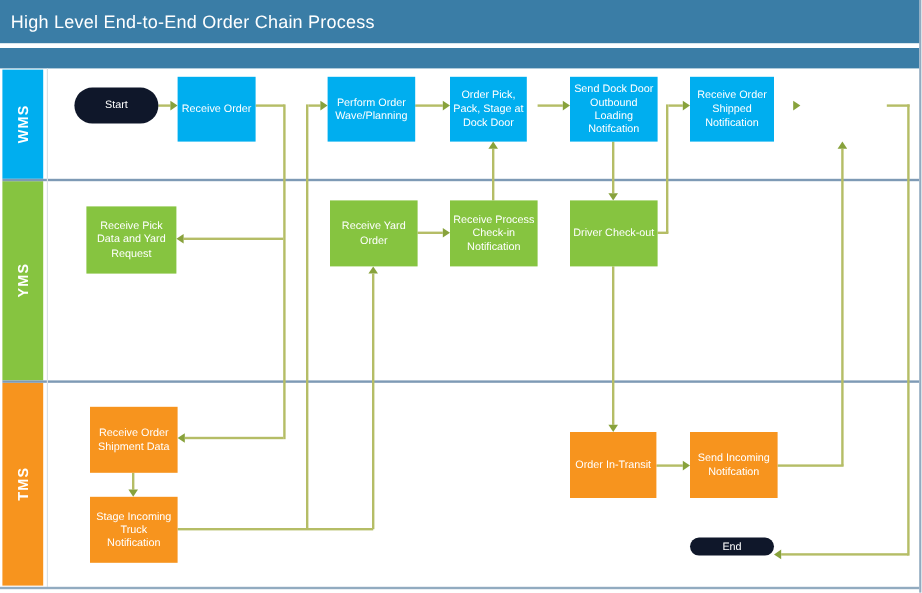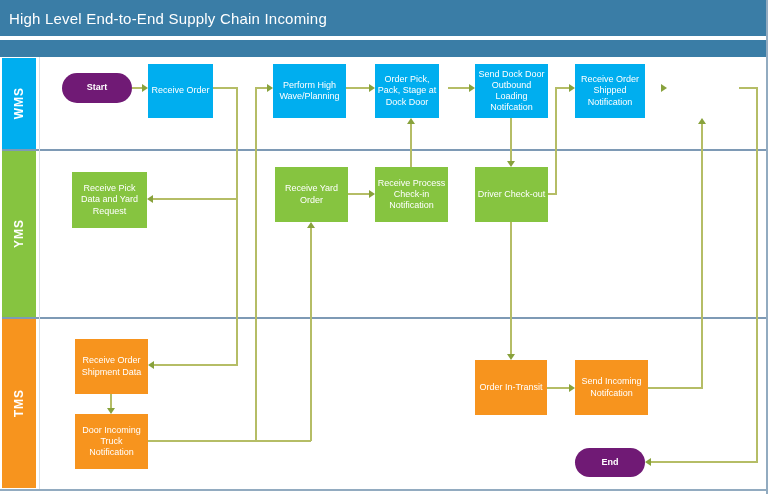--- a/index.html
+++ b/index.html
@@ -37,37 +37,37 @@
   .faint { position:absolute; background:#d9e0e6; }
   
   .box {
     position:absolute; color:#fff; font-size:9px; line-height:1.25;
     display:flex; align-items:center; justify-content:center;
     text-align:center; padding:2px;
   }
   .blue   { background:#00aeef; }
   .green  { background:#86c440; }
   .orange { background:#f7941e; }
-  .pill   { background:#701a75; border-radius:15px;font-weight:bold; }
+  .pill   { background:#0f172a; border-radius:15px; }
   
   .ln { position:absolute; background:#b5bd66; }
   .ah { position:absolute; width:0; height:0; }
   .ah-r { border-top:4px solid transparent; border-bottom:4px solid transparent; border-left:6px solid #88a23c; }
   .ah-l { border-top:4px solid transparent; border-bottom:4px solid transparent; border-right:6px solid #88a23c; }
   .ah-u { border-left:4px solid transparent; border-right:4px solid transparent; border-bottom:6px solid #88a23c; }
   .ah-d { border-left:4px solid transparent; border-right:4px solid transparent; border-top:6px solid #88a23c; }
   .bottom-line { position:absolute; left:0; top:489px; width:768px; height:2px; background:#92abc0; }
 </style>
 </head>
 <body>
 
 <div id="canvas">
 
   <div class="title-bar">
-    <span>High Level End-to-End Supply Chain Incoming</span>
+    <span>High Level End-to-End Order Chain Process</span>
   </div>
   <div class="sub-band"></div>
 
   <div class="tab tab-wms">
     <span>WMS</span>
   </div>
   <div class="tab tab-yms">
     <span>YMS</span>
   </div>
   <div class="tab tab-tms">
@@ -118,29 +118,29 @@
   <div class="ah ah-d" style="left:507px;top:161px"></div>
   <div class="ah ah-r" style="left:569px;top:84px"></div>
   <div class="ah ah-d" style="left:507px;top:354px"></div>
   <div class="ah ah-r" style="left:569px;top:384px"></div>
   <div class="ah ah-u" style="left:698px;top:118px"></div>
   <div class="ah ah-r" style="left:661px;top:84px"></div>
   <div class="ah ah-l" style="left:645px;top:458px"></div>
 
   <div class="box pill" style="left:62px;top:73px;width:70px;height:30px">Start</div>
   <div class="box blue" style="left:148px;top:64px;width:65px;height:54px">Receive Order</div>
-  <div class="box blue" style="left:273px;top:64px;width:73px;height:54px">Perform High Wave/Planning</div>
+  <div class="box blue" style="left:273px;top:64px;width:73px;height:54px">Perform Order Wave/Planning</div>
   <div class="box blue" style="left:375px;top:64px;width:64px;height:54px">Order Pick, Pack, Stage at Dock Door</div>
   <div class="box blue" style="left:475px;top:64px;width:73px;height:54px">Send Dock Door Outbound Loading Notifcation</div>
   <div class="box blue" style="left:575px;top:64px;width:70px;height:54px">Receive Order Shipped Notification</div>
 
   <div class="box green" style="left:72px;top:172px;width:75px;height:56px">Receive Pick Data and Yard Request</div>
   <div class="box green" style="left:275px;top:167px;width:73px;height:55px">Receive Yard Order</div>
   <div class="box green" style="left:375px;top:167px;width:73px;height:55px">Receive Process Check-in Notification</div>
   <div class="box green" style="left:475px;top:167px;width:73px;height:55px">Driver Check-out</div>
 
   <div class="box orange" style="left:75px;top:339px;width:73px;height:55px">Receive Order Shipment Data</div>
-  <div class="box orange" style="left:75px;top:414px;width:73px;height:55px">Door Incoming Truck Notification</div>
+  <div class="box orange" style="left:75px;top:414px;width:73px;height:55px">Stage Incoming Truck Notification</div>
   <div class="box orange" style="left:475px;top:360px;width:72px;height:55px">Order In-Transit</div>
   <div class="box orange" style="left:575px;top:360px;width:73px;height:55px">Send Incoming Notifcation</div>
-  <div class="box pill" style="left:575px;top:448px;width:70px;height:29px">End</div>
+  <div class="box pill" style="left:575px;top:448px;width:70px;height:15px">End</div>
 
 </div>
 
 </body></html>

